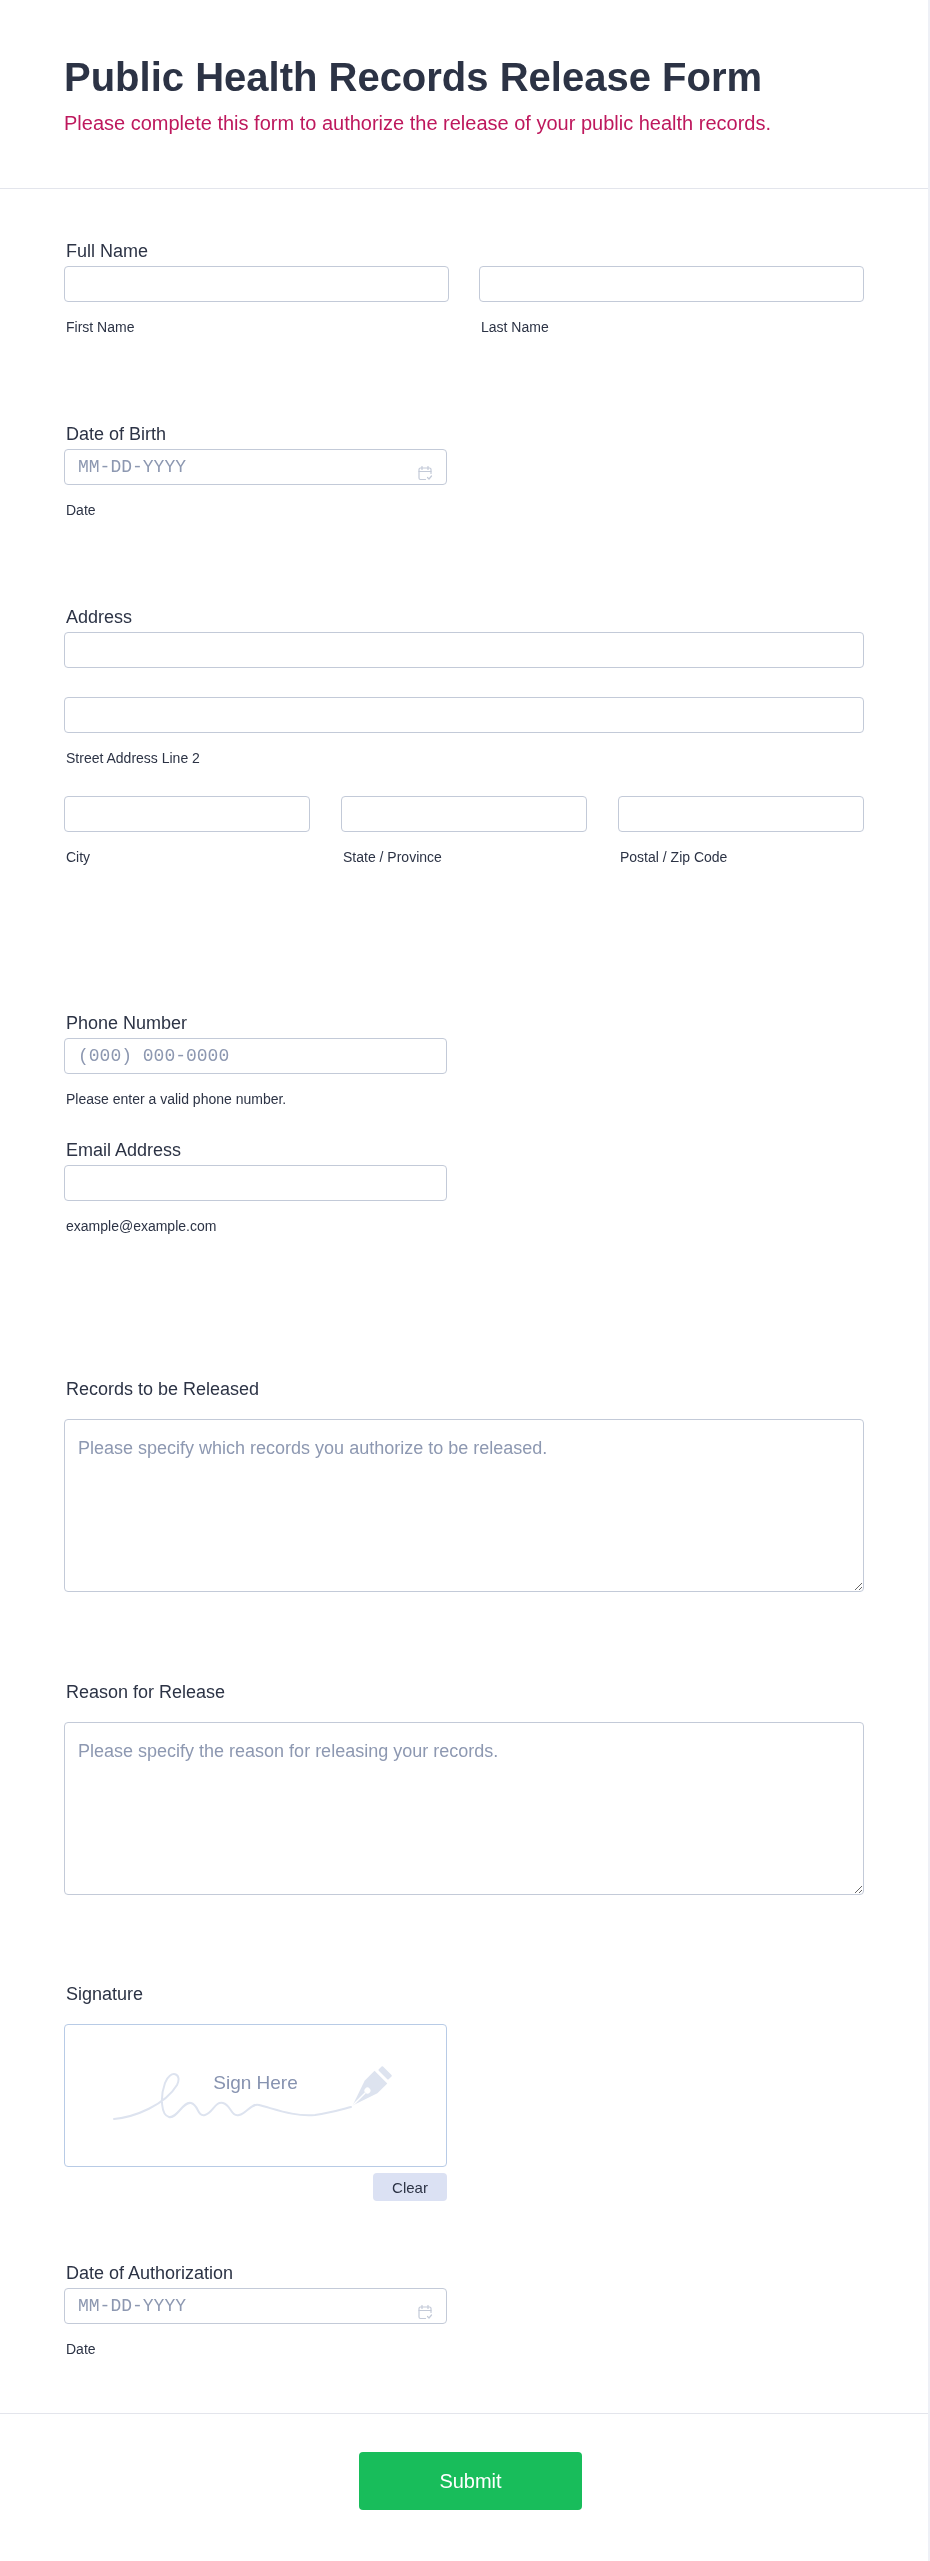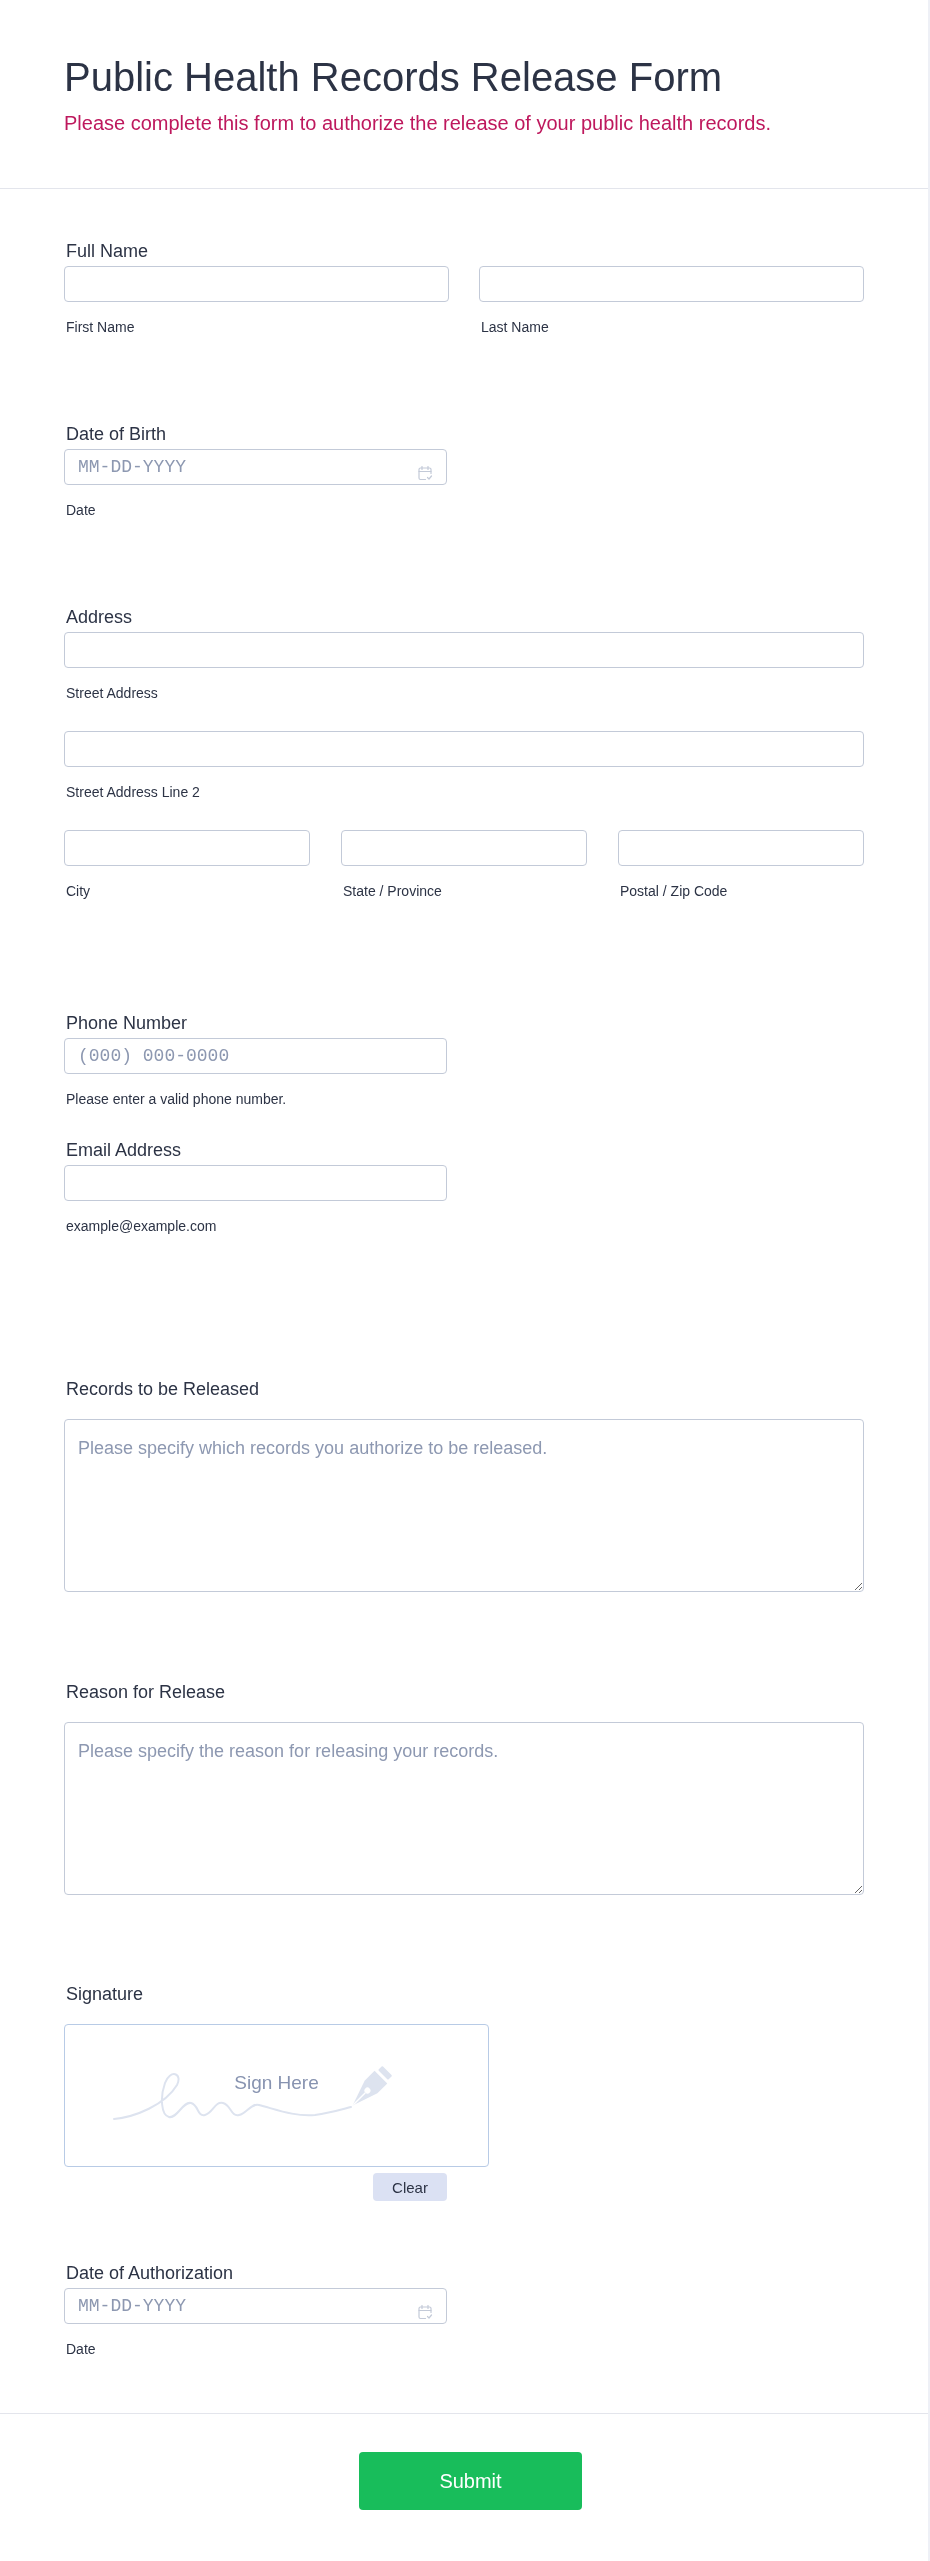--- a/index.html
+++ b/index.html
@@ -3,21 +3,21 @@
 <meta charset="utf-8">
 <style>
   html, body { margin: 0; padding: 0; }
   body {
     width: 930px; height: 2561px; position: relative; overflow: hidden;
     background: #ffffff;
     font-family: "Liberation Sans", sans-serif;
     color: #2c3345;
   }
   .edge-strip { position: absolute; left: 928px; top: 0; width: 2px; height: 2561px; background: #eef0f6; }
-  .title { position: absolute; left: 64px; top: 53px; font-size: 40px; line-height: 48px; font-weight: normal; color: #2c3345; white-space: nowrap; }
+  .title { position: absolute; left: 64px; top: 53px; font-size: 40px; line-height: 48px; font-weight: bold; color: #2c3345; white-space: nowrap; }
   .subtitle { position: absolute; left: 64px; top: 111px; font-size: 20px; line-height: 24px; color: #be185d; white-space: nowrap; }
   .divider { position: absolute; left: 0; width: 928px; height: 1px; background: #e3e5ec; }
   .section { position: absolute; left: 64px; width: 800px; }
   .label { display: block; margin-left: 2px; font-size: 18px; line-height: 22px; height: 22px; color: #2c3345; white-space: nowrap; }
   .control-row { margin-top: 4px; display: flex; gap: 30px; }
   .control-row.three { gap: 31px; }
   .control-row.tight { margin-top: 29px; }
   .col { flex: 1 1 0; min-width: 0; }
   .sublabel { display: block; margin-top: 16px; margin-left: 2px; font-size: 14px; line-height: 18px; height: 18px; color: #2c3345; white-space: nowrap; }
   .input {
@@ -30,21 +30,21 @@
   .date-wrap { position: relative; width: 383px; }
   .date-wrap .input { padding-right: 44px; }
   .cal-icon { position: absolute; right: 14px; top: 16px; width: 16px; height: 16px; cursor: pointer; }
   .textarea {
     box-sizing: border-box; display: block; width: 800px; height: 173px; margin-top: 19px;
     border: 1px solid #c3cad8; border-radius: 4px; background: #fff;
     padding: 14px 13px; font-family: "Liberation Sans", sans-serif; font-size: 18px; line-height: 28px;
     color: #2c3345; resize: vertical; outline: none;
   }
   .sig-box {
-    position: relative; box-sizing: border-box; width: 425px; height: 143px; margin-top: 19px;
+    position: relative; box-sizing: border-box; width: 383px; height: 143px; margin-top: 19px;
     border: 1px solid #b8cbe6; border-radius: 4px; background: #fff; cursor: crosshair;
   }
   .sig-text { position: absolute; left: 0; width: 100%; top: 46px; text-align: center; font-size: 19px; line-height: 24px; color: #8793b0; }
   .sig-art { position: absolute; left: 0; top: 0; }
   .sig-footer { width: 383px; margin-top: 6px; display: flex; justify-content: flex-end; }
   .clear-btn {
     height: 28px; width: 74px; border: none; border-radius: 4px; background: #dbe1f3; color: #2c3345;
     font-family: "Liberation Sans", sans-serif; font-size: 15px; cursor: pointer; padding: 0;
   }
   .submit-btn {
@@ -93,21 +93,20 @@
     </div>
   </div>
   <span class="sublabel">Date</span>
 </div>
 
 <div class="section" style="top:606px">
   <label class="label">Address</label>
   <div class="control-row">
     <div class="col">
       <input class="input" type="text" value="" style="">
-      <span class="sublabel">Street Address</span>
     </div>
   </div>
   <div class="control-row tight">
     <div class="col">
       <input class="input" type="text" value="" style="">
       <span class="sublabel">Street Address Line 2</span>
     </div>
   </div>
   <div class="control-row tight three">
     <div class="col">

